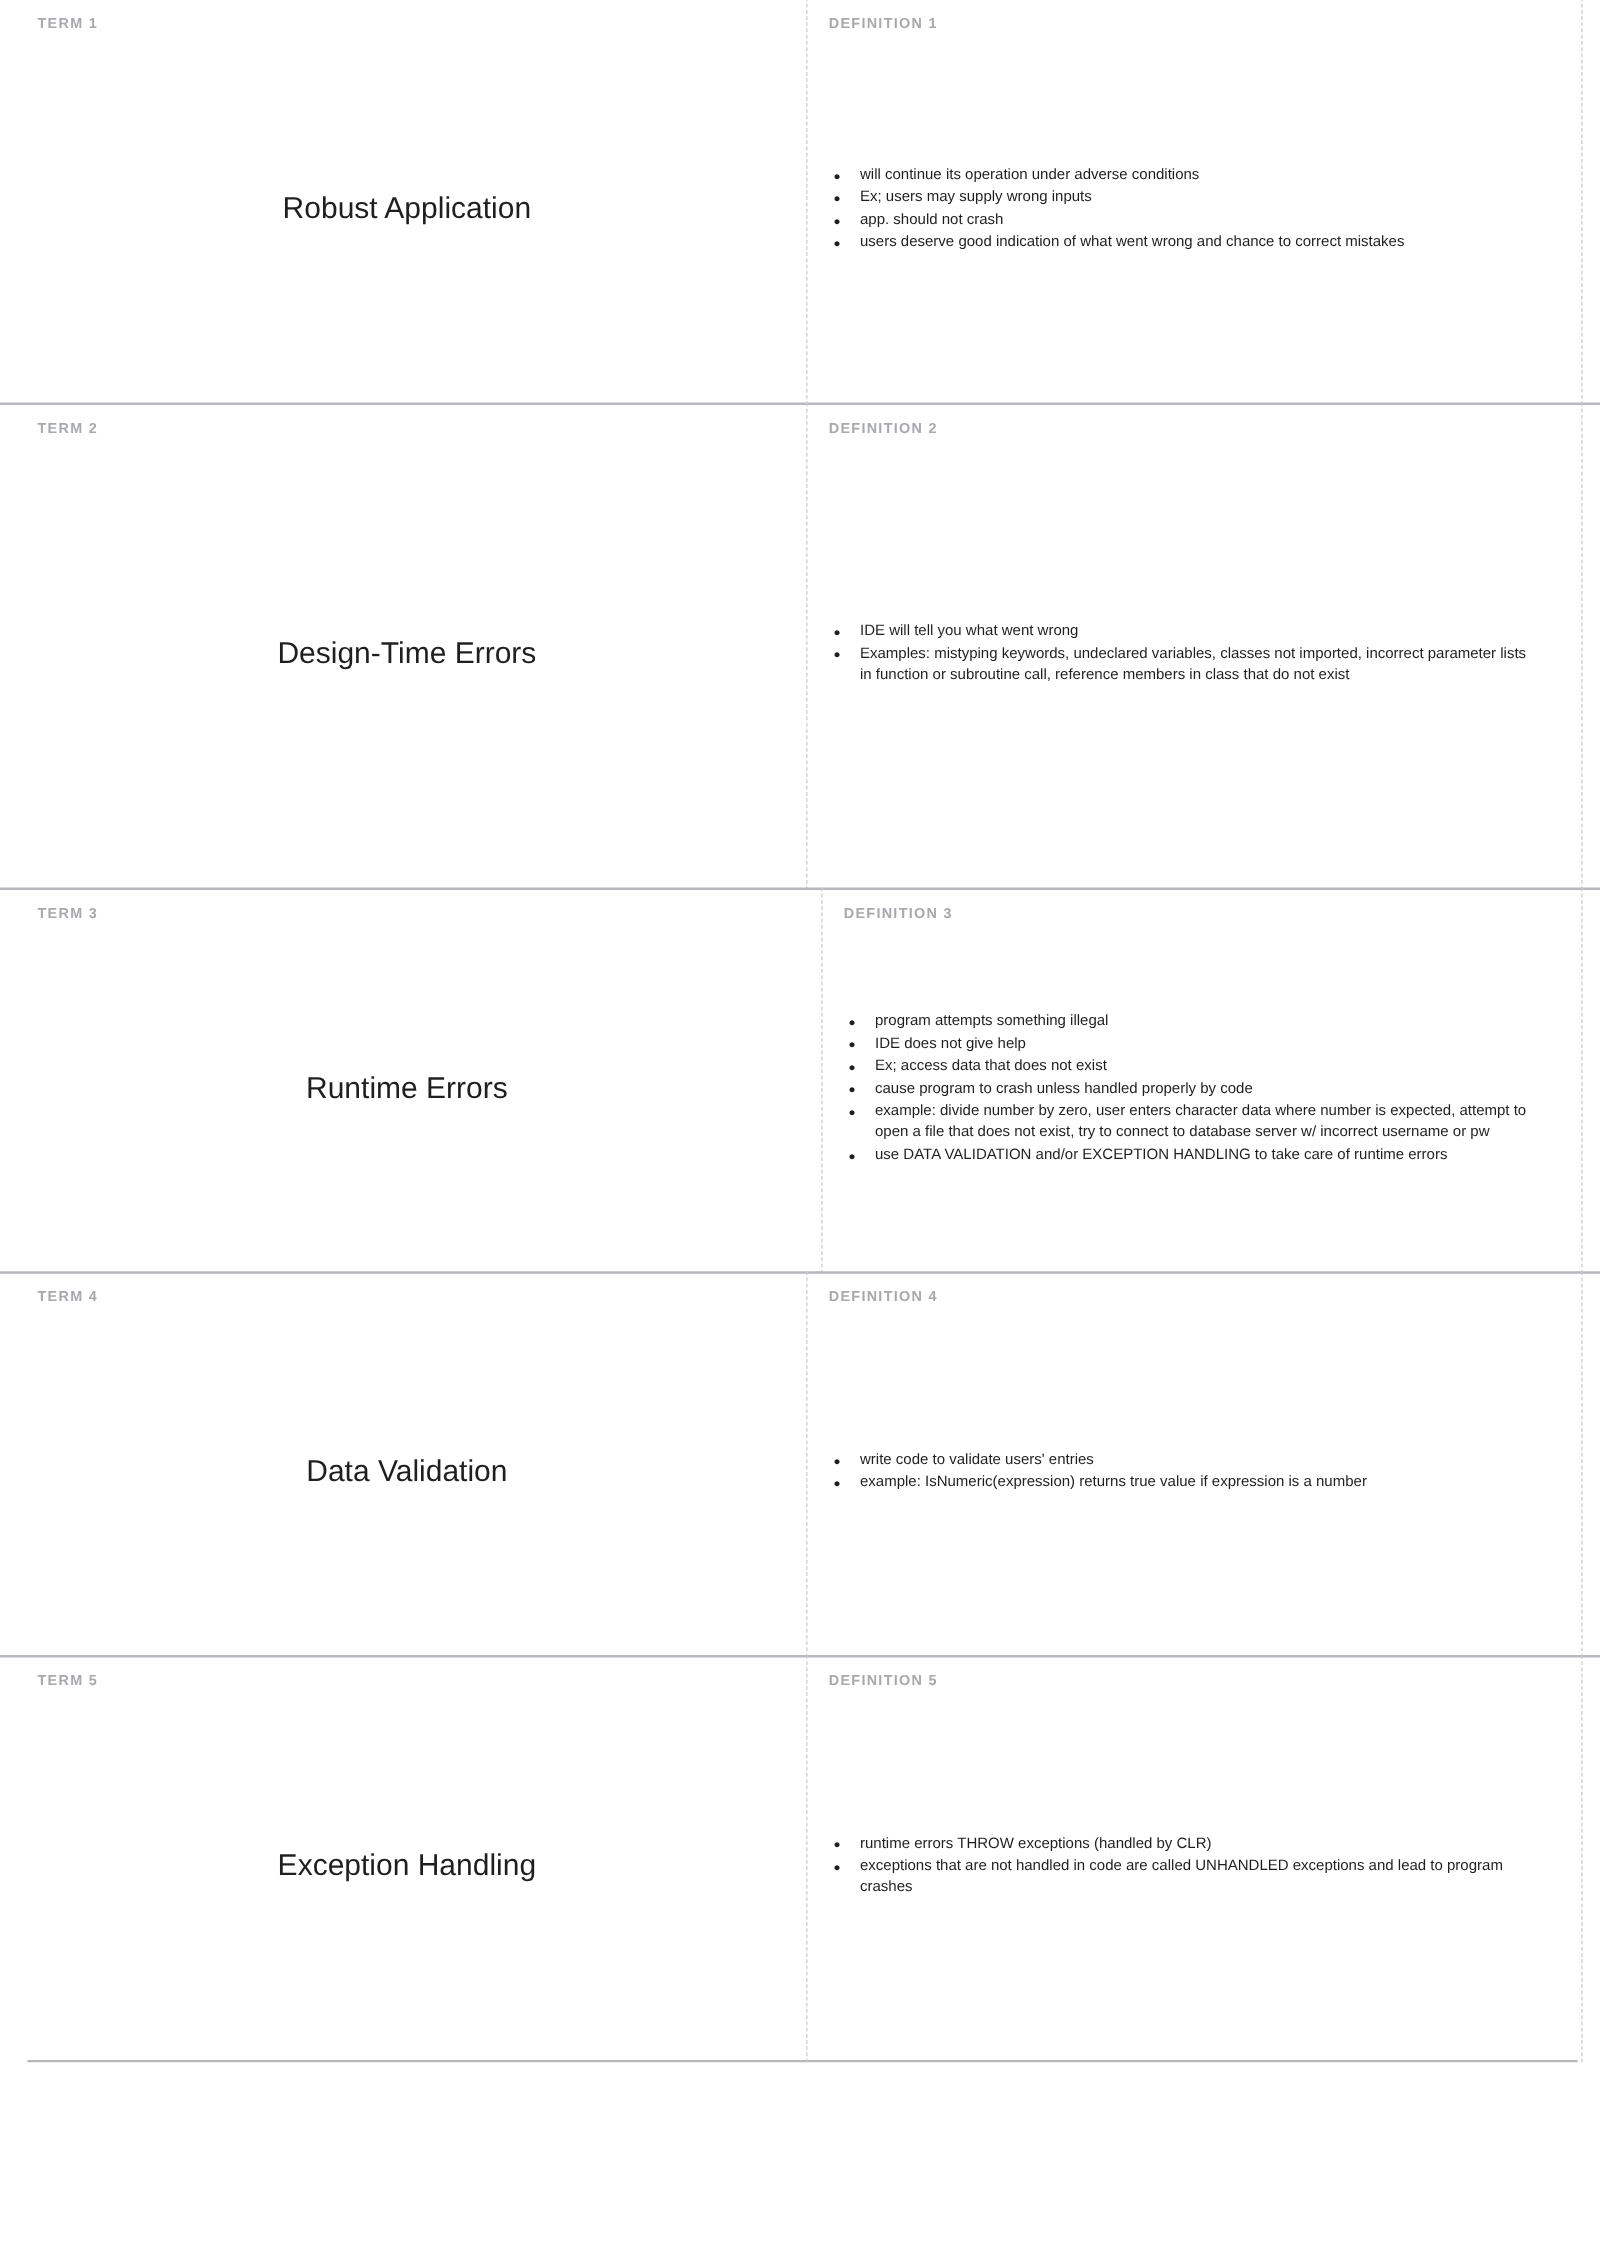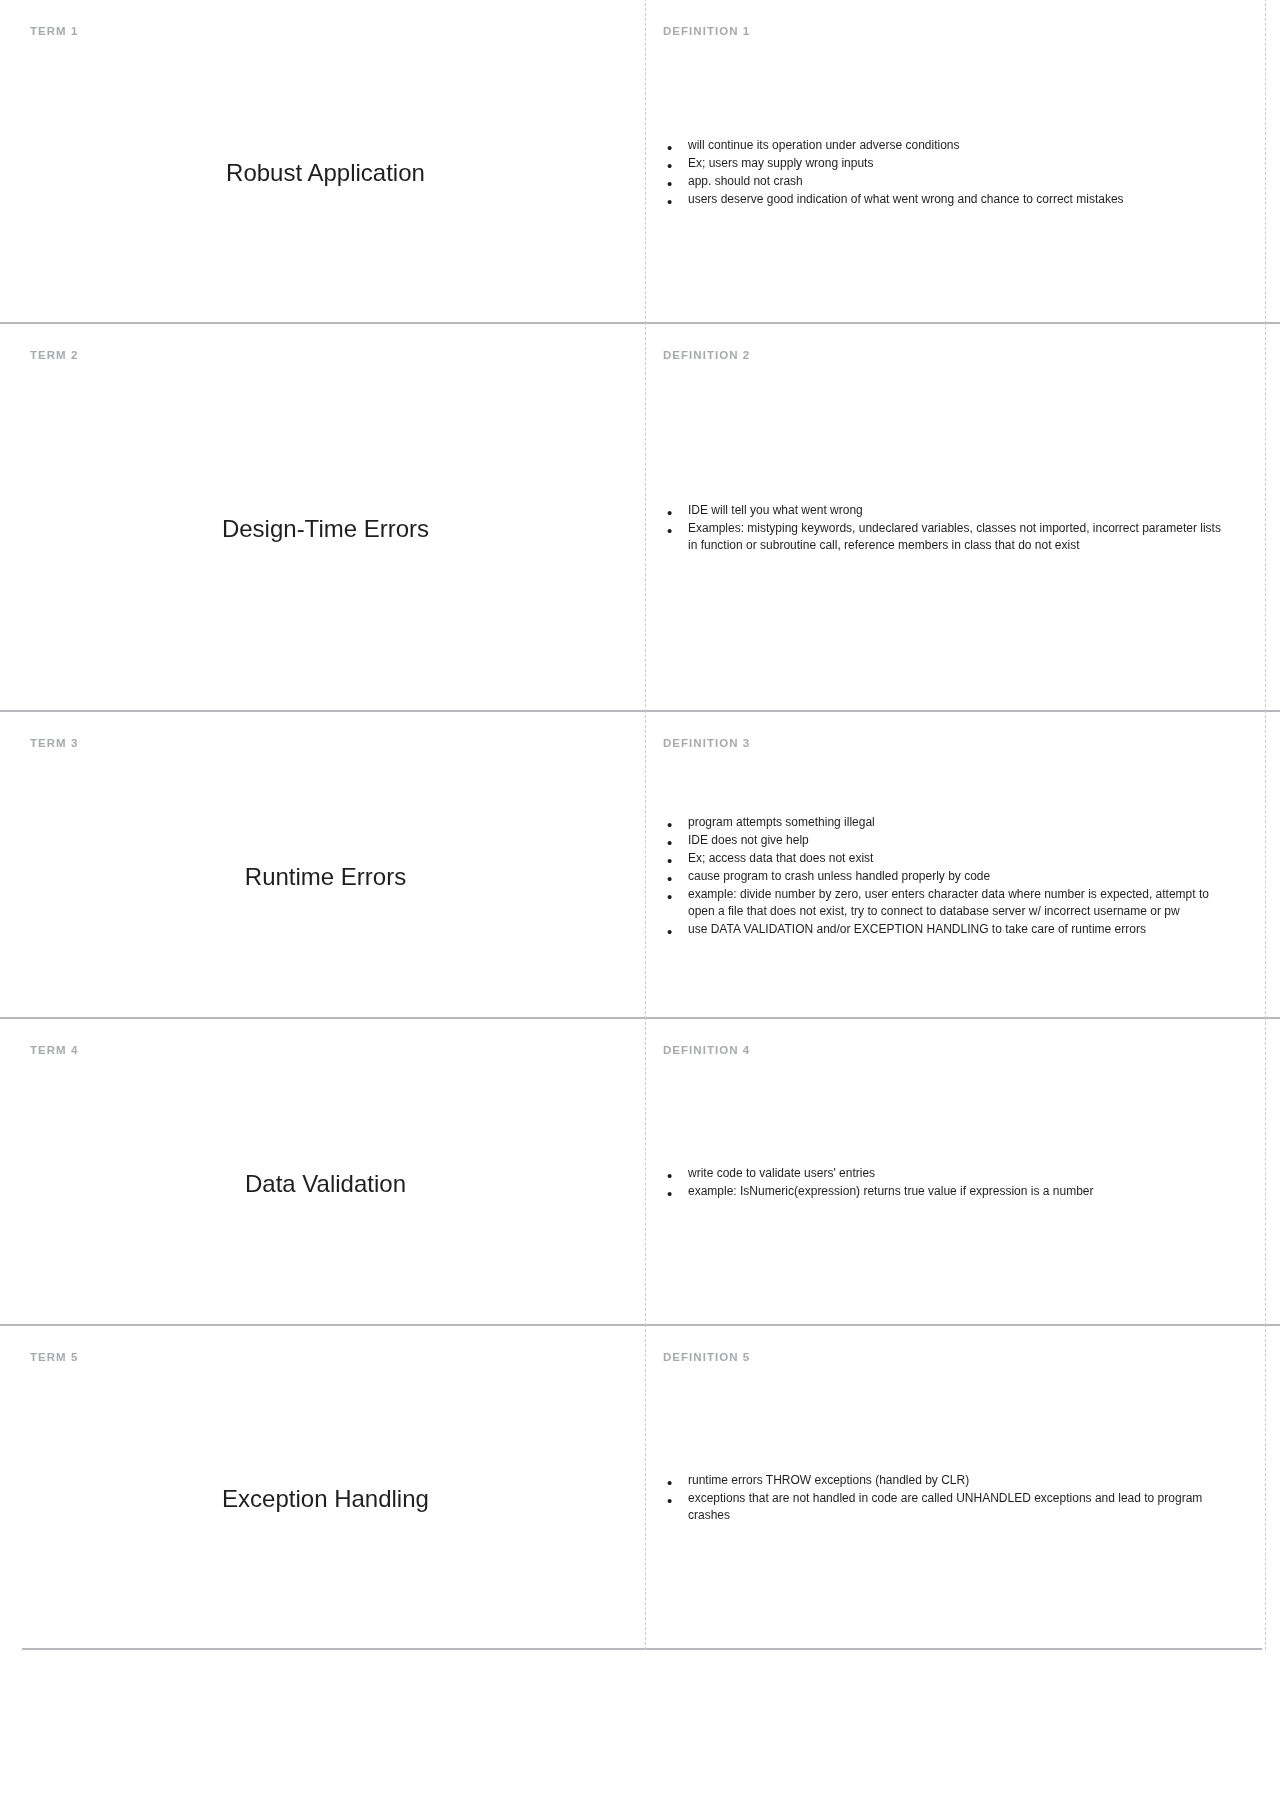--- a/index.html
+++ b/index.html
@@ -77,21 +77,21 @@
     border-left: 1px dashed #c9cbcf;
   }
 
   .col-label {
     font-size: 11.5px;
     font-weight: bold;
     letter-spacing: 0.09em;
     color: #a7a9ae;
     text-transform: uppercase;
     line-height: 1;
-    margin: 12px 0 0 0;
+    margin: 0 0 0 0;
     flex: 0 0 auto;
   }
 
   .term-body {
     flex: 1 1 auto;
     display: flex;
     align-items: center;
     justify-content: center;
   }
   .term-text {
@@ -128,21 +128,21 @@
     left: 4px;
     top: -1px;
     font-size: 15px;
     color: #1f1f1f;
     line-height: 1.55;
   }
 
   
   .h1 { height: 322px; }
   .h2 { height: 388px; }
-  .h3 { height: 307px; }
+  .h3 { height: 307px; gap: 12px; }
   .h4 { height: 307px; }
   .h5 { height: 324px; }
 </style>
 </head>
 <body>
 
 <div class="sheet">
 
   <div class="card h1">
     <div class="term-col">

